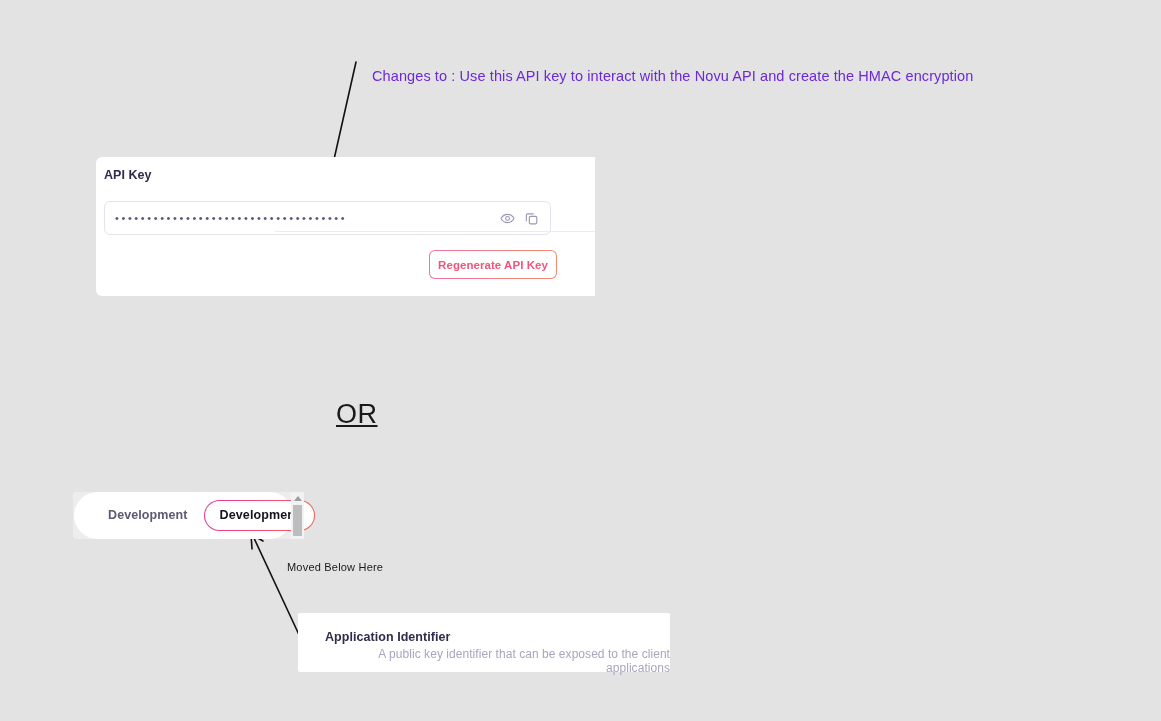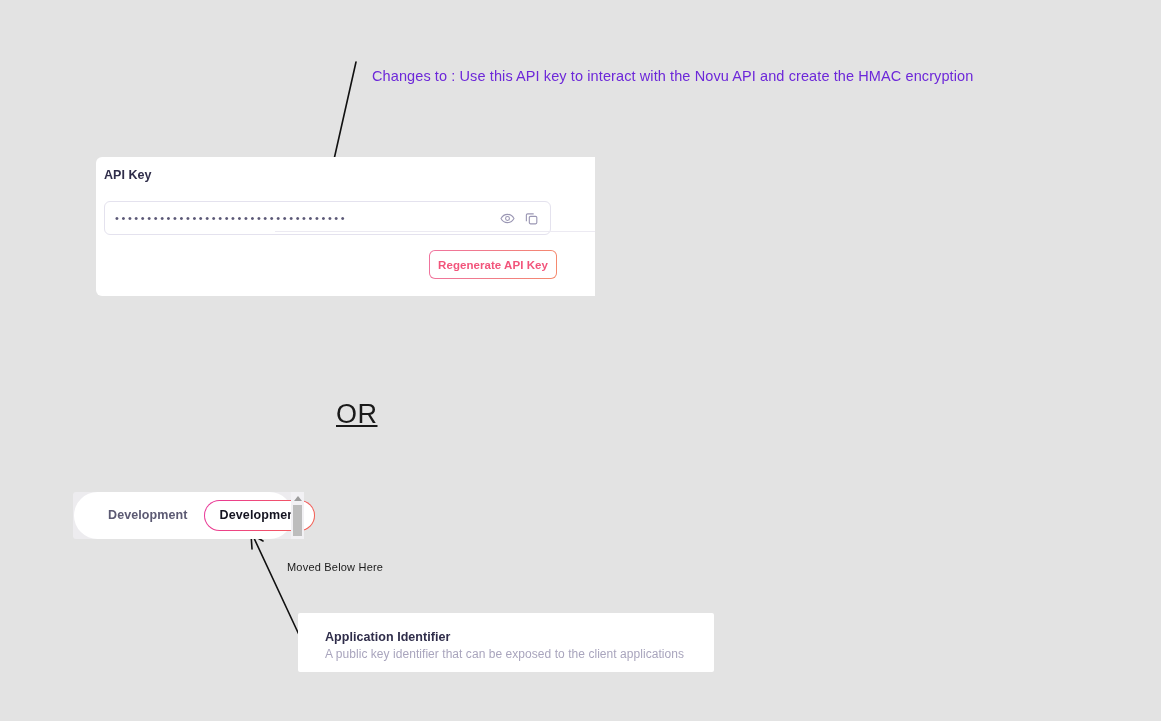--- a/index.html
+++ b/index.html
@@ -221,39 +221,40 @@
     width: 9px;
     height: 31px;
     background: #bdbdbd;
   }
 
   
   .appid-card {
     position: absolute;
     left: 298px;
     top: 613px;
-    width: 416px;
+    width: 372px;
     height: 59px;
     background: #ffffff;
     box-sizing: border-box;
     padding: 17px 0 0 27px;
     border-radius: 2px;
   }
   .appid-title {
     font-size: 12.5px;
     font-weight: bold;
     color: #2f2d4a;
     letter-spacing: 0.05px;
     margin: 0 0 3px 0;
   }
   .appid-sub {
     font-size: 12px;
     color: #a9a5bd;
     letter-spacing: 0.05px;
     margin: 0;
+    text-align: right;
   }
 </style>
 </head>
 <body>
 
 <div class="stage">
 
   <svg class="arrow-layer" viewBox="0 0 1161 721">
     <g stroke="#111111" stroke-width="1.6" fill="none" stroke-linecap="round">
 

